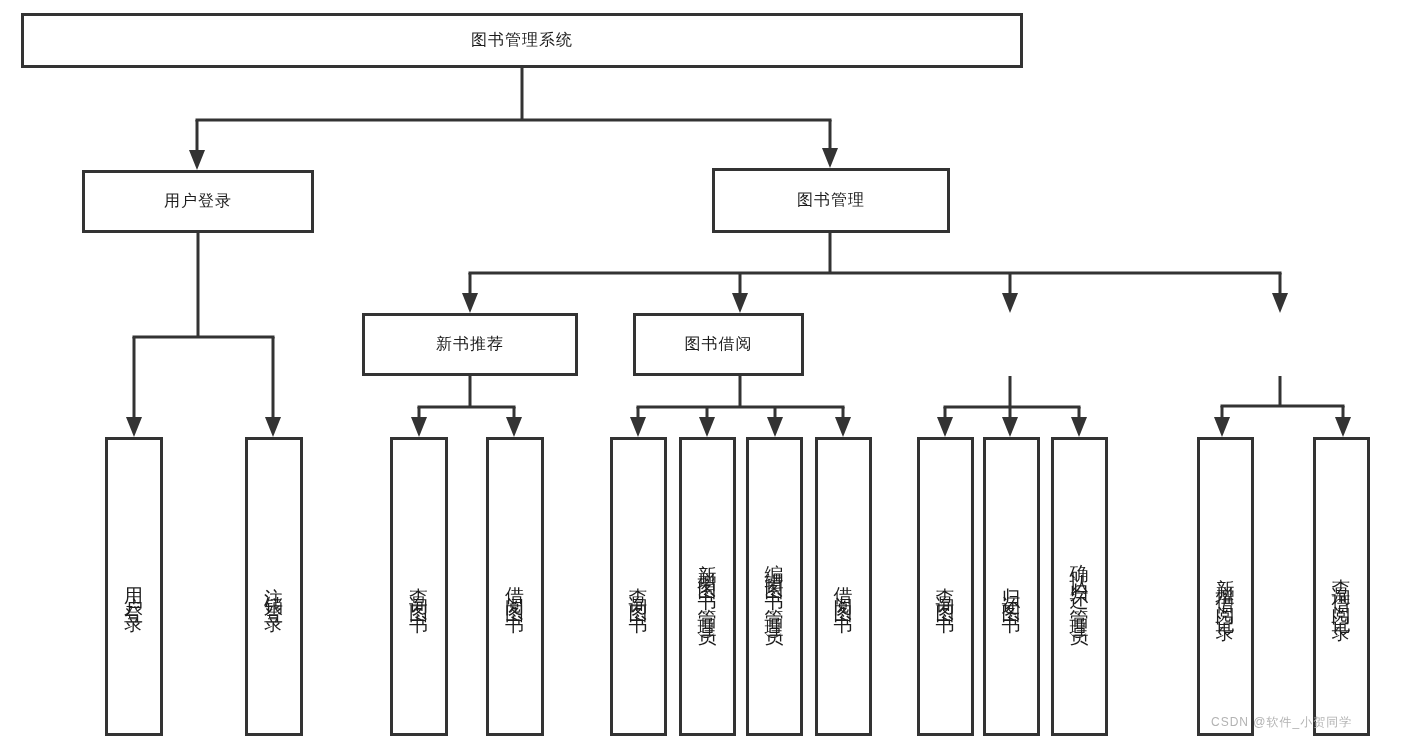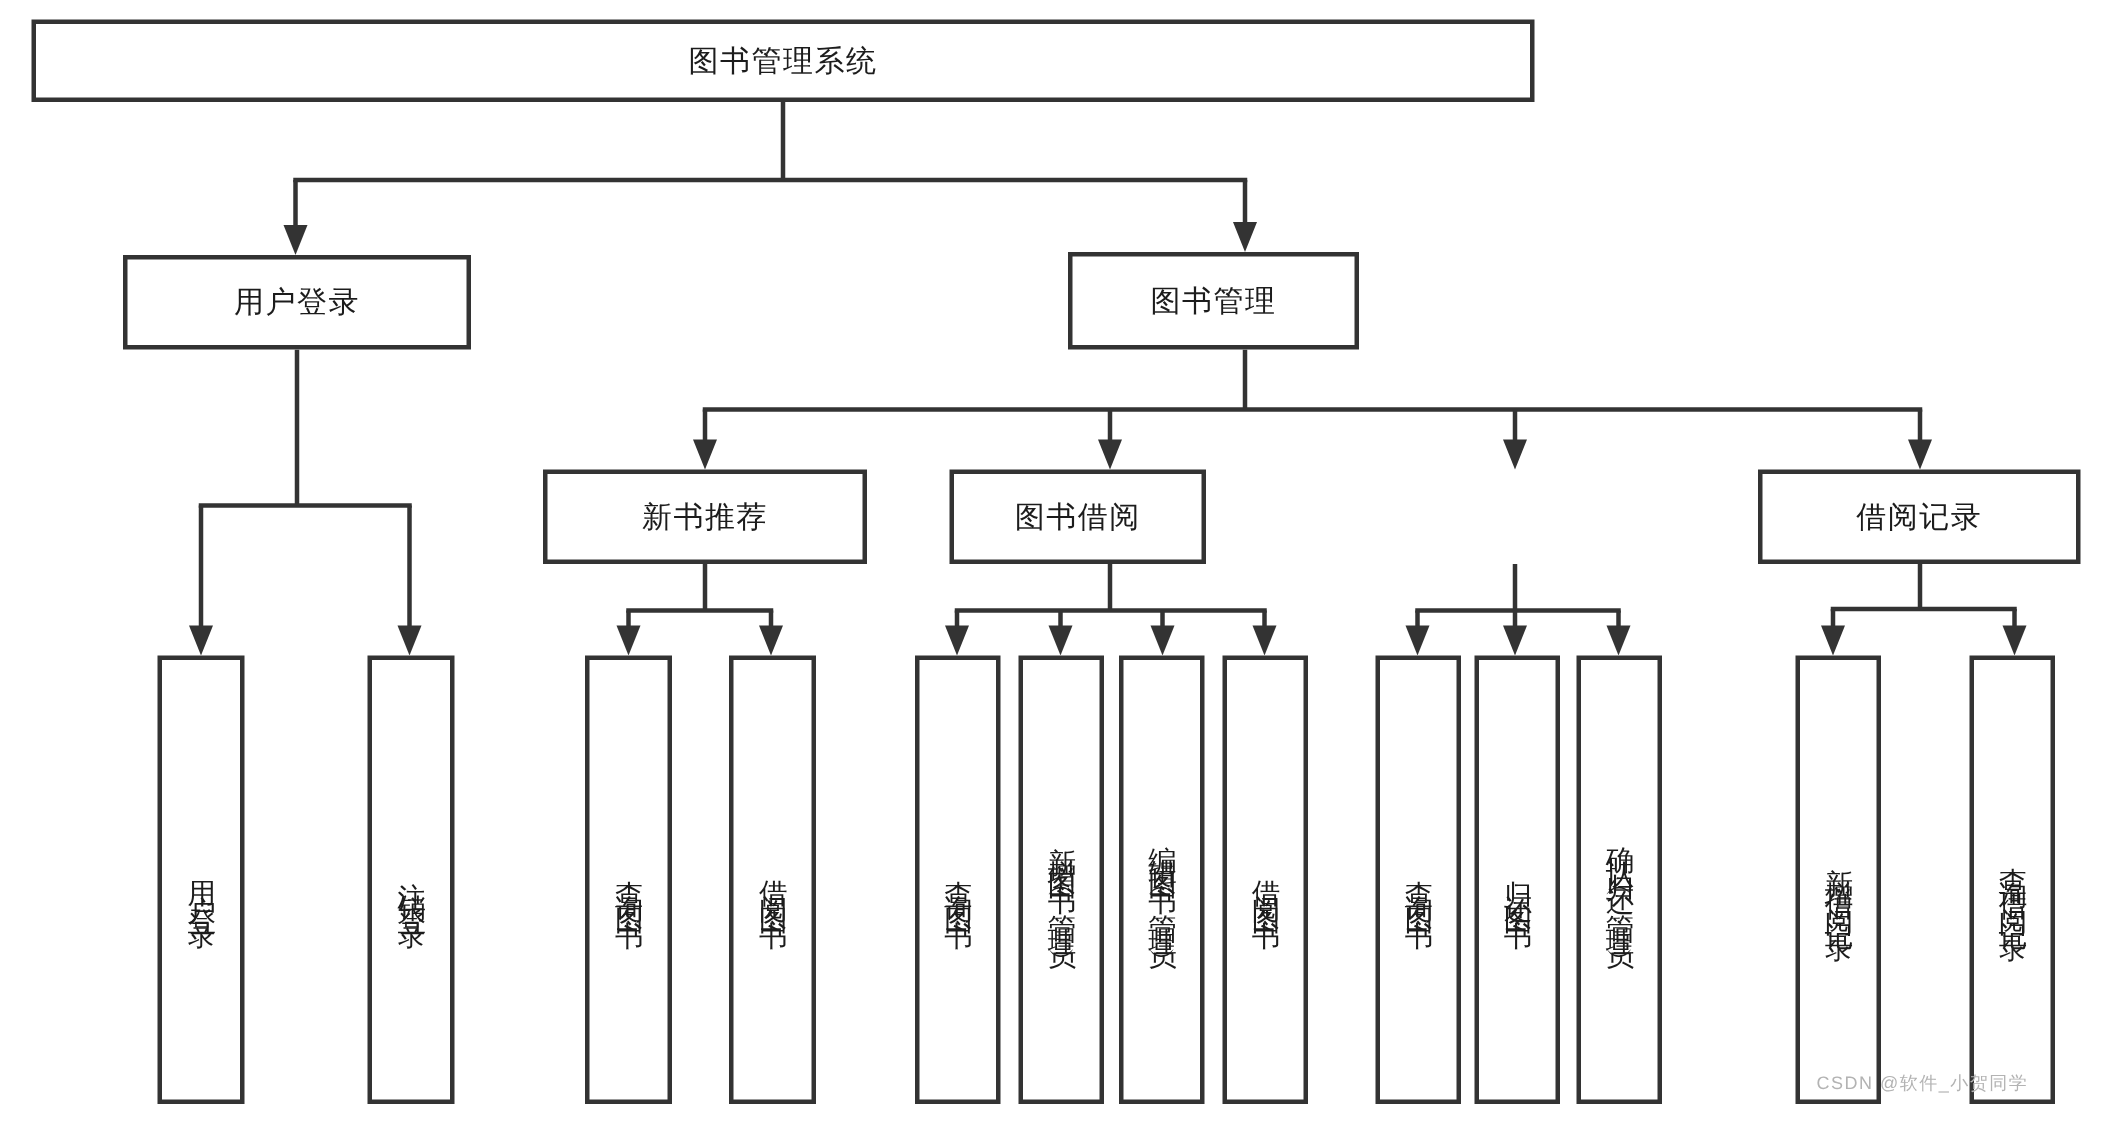--- a/index.html
+++ b/index.html
@@ -13,21 +13,21 @@
   #wires{position:absolute;left:0;top:0;width:1405px;height:747px;}
   .box{
     position:absolute;
     box-sizing:border-box;
     background:#ffffff;
     border:3px solid #333333;
     display:flex;align-items:center;justify-content:center;
     color:#1c1c1c;
     text-align:center;
   }
-  .hbox{font-size:20px;letter-spacing:1px;}
+  .hbox{font-size:16px;letter-spacing:1px;}
   .vbox{
     font-size:19px;
     writing-mode:vertical-rl;
     text-orientation:mixed;
     letter-spacing:9px;
     line-height:1;
     padding-top:6px;
   }
   .watermark{
     position:absolute;
@@ -101,25 +101,24 @@
     <line x1="1220.5" y1="406" x2="1344.5" y2="406"></line>
     <line x1="1222" y1="406" x2="1222" y2="419"></line>
     <polygon points="1214,417 1230,417 1222,437" stroke="none"></polygon>
     <line x1="1343" y1="406" x2="1343" y2="419"></line>
     <polygon points="1335,417 1351,417 1343,437" stroke="none"></polygon>
   </svg>
 
   <div class="box hbox" style="left:21px;top:13px;width:1002px;height:55px;">图书管理系统</div>
 
   <div class="box hbox" style="left:82px;top:170px;width:232px;height:63px;">用户登录</div>
-  <div class="box hbox" style="left:712px;top:168px;width:194px;height:65px;">图书管理</div>
+  <div class="box hbox" style="left:712px;top:168px;width:238px;height:65px;">图书管理</div>
 
   <div class="box hbox" style="left:362px;top:313px;width:216px;height:63px;">新书推荐</div>
   <div class="box hbox" style="left:633px;top:313px;width:171px;height:63px;">图书借阅</div>
-  <div class="box hbox" style="left:1172px;top:313px;width:215px;height:63px;">借阅记录</div>
 
   <div class="box vbox" style="left:105px;top:437px;width:58px;height:299px;">用户登录</div>
   <div class="box vbox" style="left:245px;top:437px;width:58px;height:299px;">注销登录</div>
 
   <div class="box vbox" style="left:390px;top:437px;width:58px;height:299px;">查询图书</div>
   <div class="box vbox" style="left:486px;top:437px;width:58px;height:299px;">借阅图书</div>
 
   <div class="box vbox" style="left:610px;top:437px;width:57px;height:299px;">查询图书</div>
   <div class="box vbox" style="left:679px;top:437px;width:57px;height:299px;">新增图书（管理员）</div>
   <div class="box vbox" style="left:746px;top:437px;width:57px;height:299px;">编辑图书（管理员）</div>

